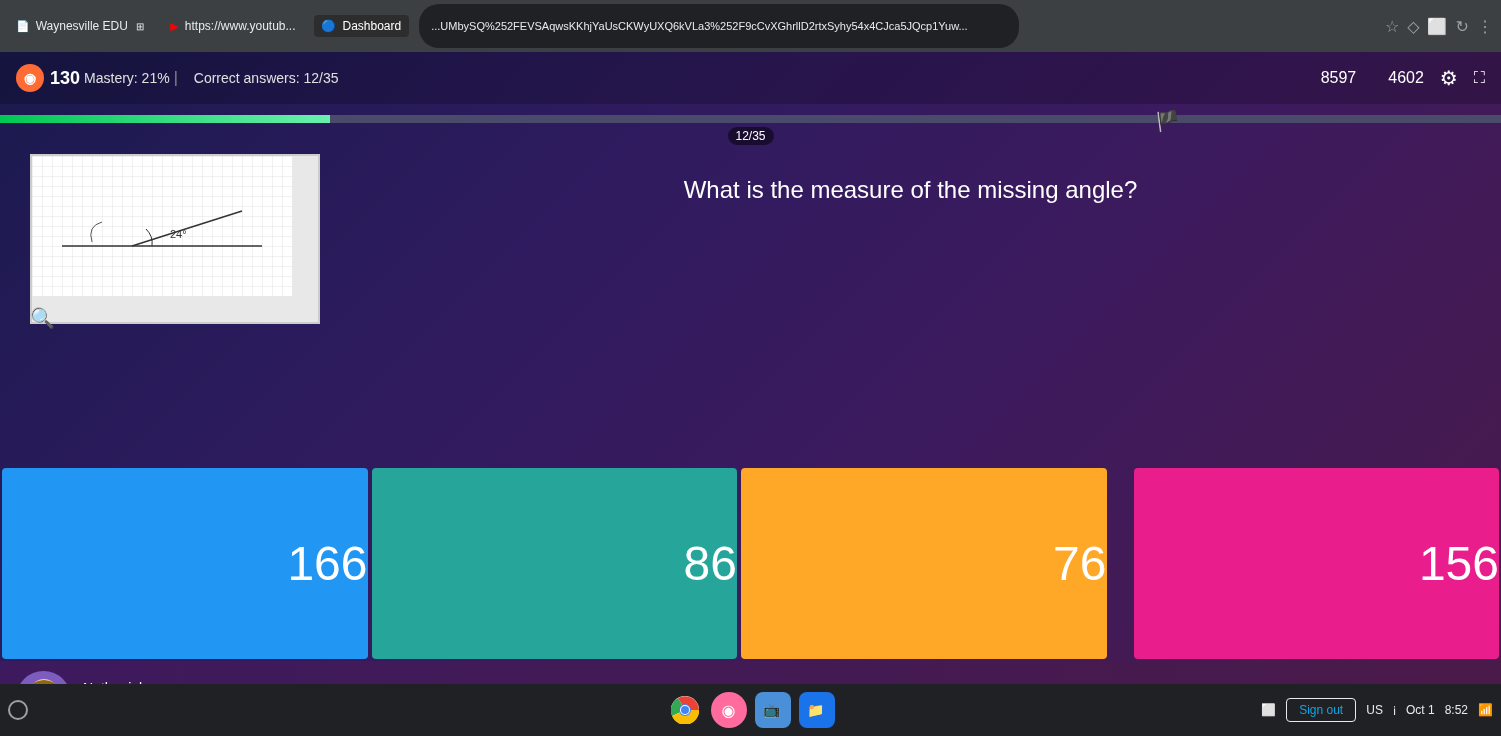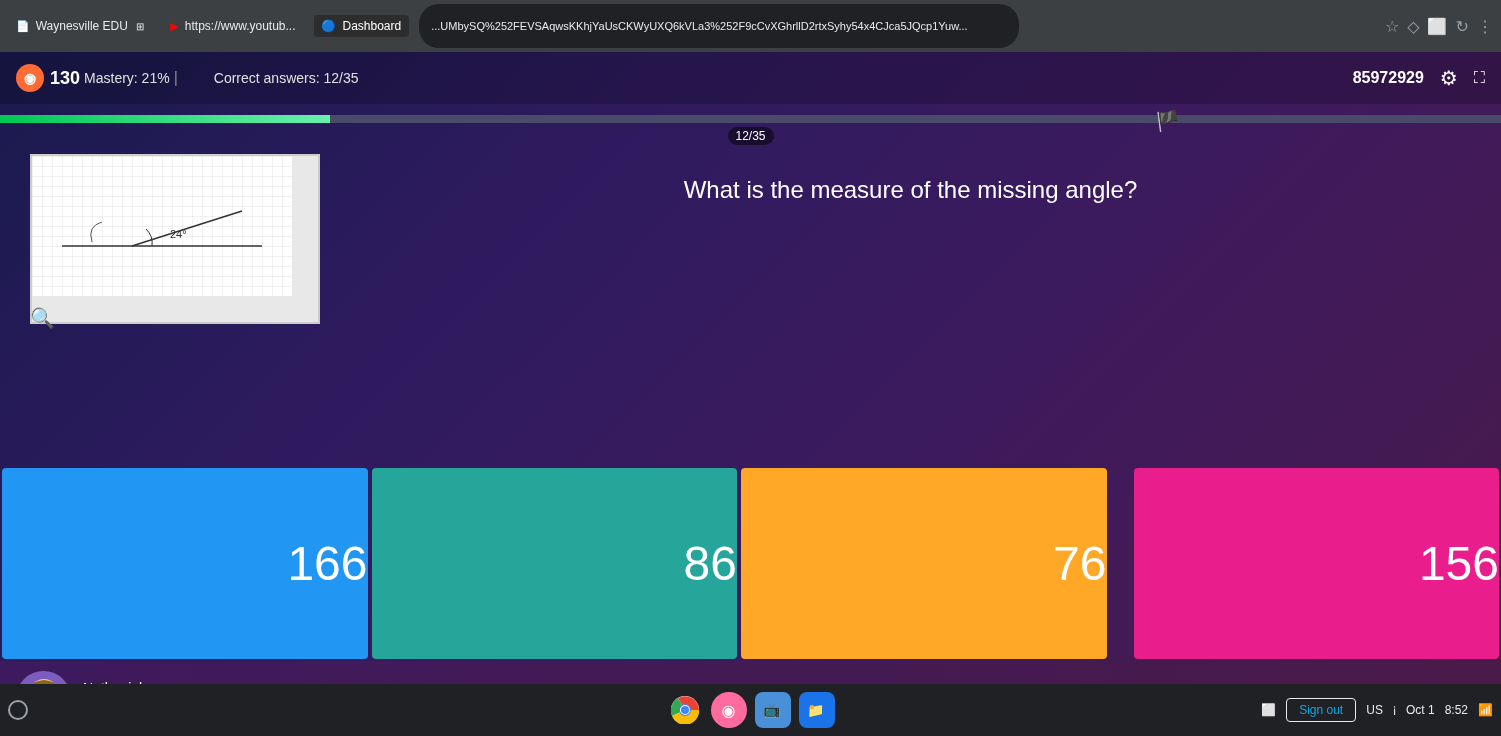--- a/index.html
+++ b/index.html
@@ -97,35 +97,35 @@
     .mastery-text {
       color: #e0e0e0;
       font-size: 14px;
       font-weight: normal;
       margin-left: 4px;
     }
     .correct-text {
       color: #e0e0e0;
       font-size: 14px;
       font-weight: normal;
-      margin-left: 32px;
+      margin-left: 12px;
     }
     .top-bar-right {
       margin-left: auto;
       display: flex;
       align-items: center;
       gap: 16px;
       color: white;
       font-size: 16px;
     }
     .points-display {
       display: flex;
-      gap: 0;
+      gap: 32px;
       font-size: 16px;
-      font-weight: bold;
+      font-weight: normal;
     }
 
     
     .progress-container {
       position: relative;
       height: 30px;
       display: flex;
       align-items: center;
       padding: 0 0;
     }
@@ -350,21 +350,21 @@
     <div class="score-badge">
       <div class="score-icon">◉</div>
       <span>130</span>
     </div>
     <span class="mastery-text">Mastery: 21%</span>
     <span style="color:#888; margin: 0 4px;">|</span>
     <span class="correct-text">Correct answers: 12/35</span>
     <div class="top-bar-right">
       <div class="points-display">
         <span>8597</span>
-        <span>2929</span>
+        <span>4602</span>
       </div>
       <span style="cursor:pointer; font-size:20px;">⚙</span>
       <span style="cursor:pointer; font-size:16px;">⛶</span>
     </div>
   </div>
 
   <div class="progress-container">
     <div class="progress-track">
       <div class="progress-green"></div>
       <span class="progress-flag">🏴</span>

